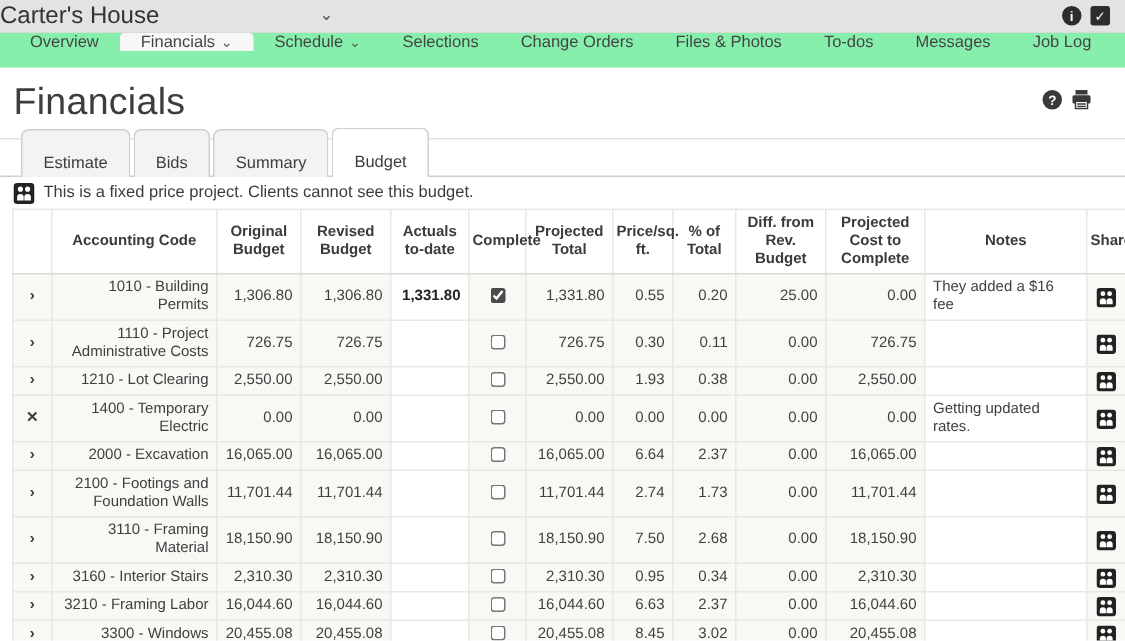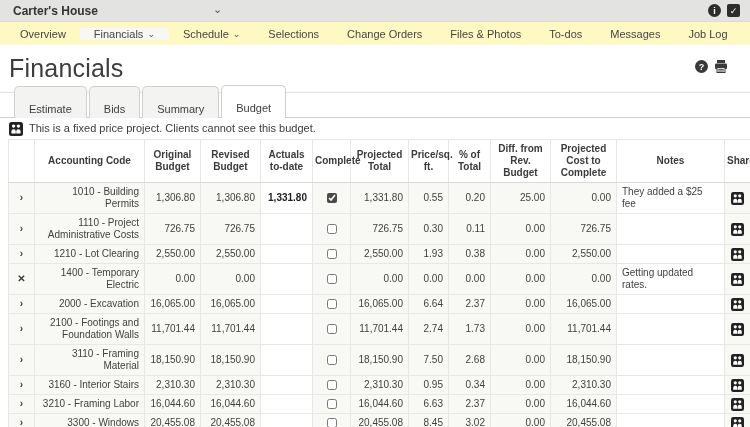--- a/index.html
+++ b/index.html
@@ -3,30 +3,30 @@
 <meta charset="utf-8">
 <style>
   * { margin:0; padding:0; box-sizing:border-box; }
   html,body { width:750px; height:427px; overflow:hidden; background:#fff;
     font-family:"Liberation Sans", sans-serif; color:#3c3c3c; }
   .app { width:750px; height:427px; position:relative; background:#fff; }
 
   
   .topbar { height:22px; background:#e3e3e1; display:flex; align-items:center;
     position:relative; border-bottom:1px solid #dadad8; }
-  .project-name { font-size:12px; font-weight:bold; color:#333; margin-left:13px; }
+  .project-name { font-size:16px; font-weight:normal; color:#333; }
   .proj-chevron { position:absolute; left:213px; top:3px; font-size:11px; color:#555; }
   .topbar-icons { position:absolute; right:10px; top:4px; display:flex; gap:6px; align-items:center; }
   .circle-icon { width:13px; height:13px; border-radius:50%; background:#2d2d2d; color:#fff;
     font-size:9px; font-weight:bold; display:flex; align-items:center; justify-content:center; }
   .sq-icon { width:13px; height:13px; border-radius:2px; background:#2d2d2d; color:#fff;
     font-size:9px; display:flex; align-items:center; justify-content:center; }
 
   
-  .navbar { height:23px; background:#fef9c3; display:flex; align-items:center; padding:0 6px; }
+  .navbar { height:23px; background:#86efac; display:flex; align-items:flex-start; padding:0 6px; }
   .nav-item { font-size:11px; color:#454545; display:flex; align-items:center;
     padding:0 14px; cursor:pointer; white-space:nowrap; flex:1 1 auto; justify-content:center; }
   .nav-item.active { background:#f7f7f5; border-radius:3px 3px 0 0; }
   .nav-caret { font-size:9px; margin-left:4px; color:#555; }
 
   
   .pagehead { display:flex; align-items:flex-start; justify-content:space-between; padding:9px 10px 0 9px; }
   .page-title { font-size:25px; font-weight:400; color:#3d3d3d; letter-spacing:0.2px; }
   .head-icons { display:flex; gap:6px; margin-top:6px; margin-right:12px; }
   .help-icon { width:13px; height:13px; border-radius:50%; background:#3a3a3a; color:#fff;
@@ -210,21 +210,21 @@
       <td class="c-code">1010 - Building Permits</td>
       <td class="num">1,306.80</td>
       <td class="num">1,306.80</td>
       <td class="num actuals">1,331.80</td>
       <td class="center"><input type="checkbox" checked="" style=""></td>
       <td class="num">1,331.80</td>
       <td class="num">0.55</td>
       <td class="num">0.20</td>
       <td class="num">25.00</td>
       <td class="num">0.00</td>
-      <td class="notes-cell">They added a $25 fee</td>
+      <td class="notes-cell">They added a $16 fee</td>
       <td class="share-cell">
         <span class="ppl-icon">
           <svg width="13" height="13" viewBox="0 0 14 14">
                 <rect width="14" height="14" rx="2.5" fill="#222"></rect>
                 <circle cx="4.6" cy="4.1" r="1.7" fill="#fff"></circle>
                 <circle cx="9.4" cy="4.1" r="1.7" fill="#fff"></circle>
                 <path d="M2.4 11.6 V9.4 a2.2 2.1 0 0 1 4.4 0 v2.2 z" fill="#fff"></path>
                 <path d="M7.2 11.6 V9.4 a2.2 2.1 0 0 1 4.4 0 v2.2 z" fill="#fff"></path>
               </svg>
         </span>

